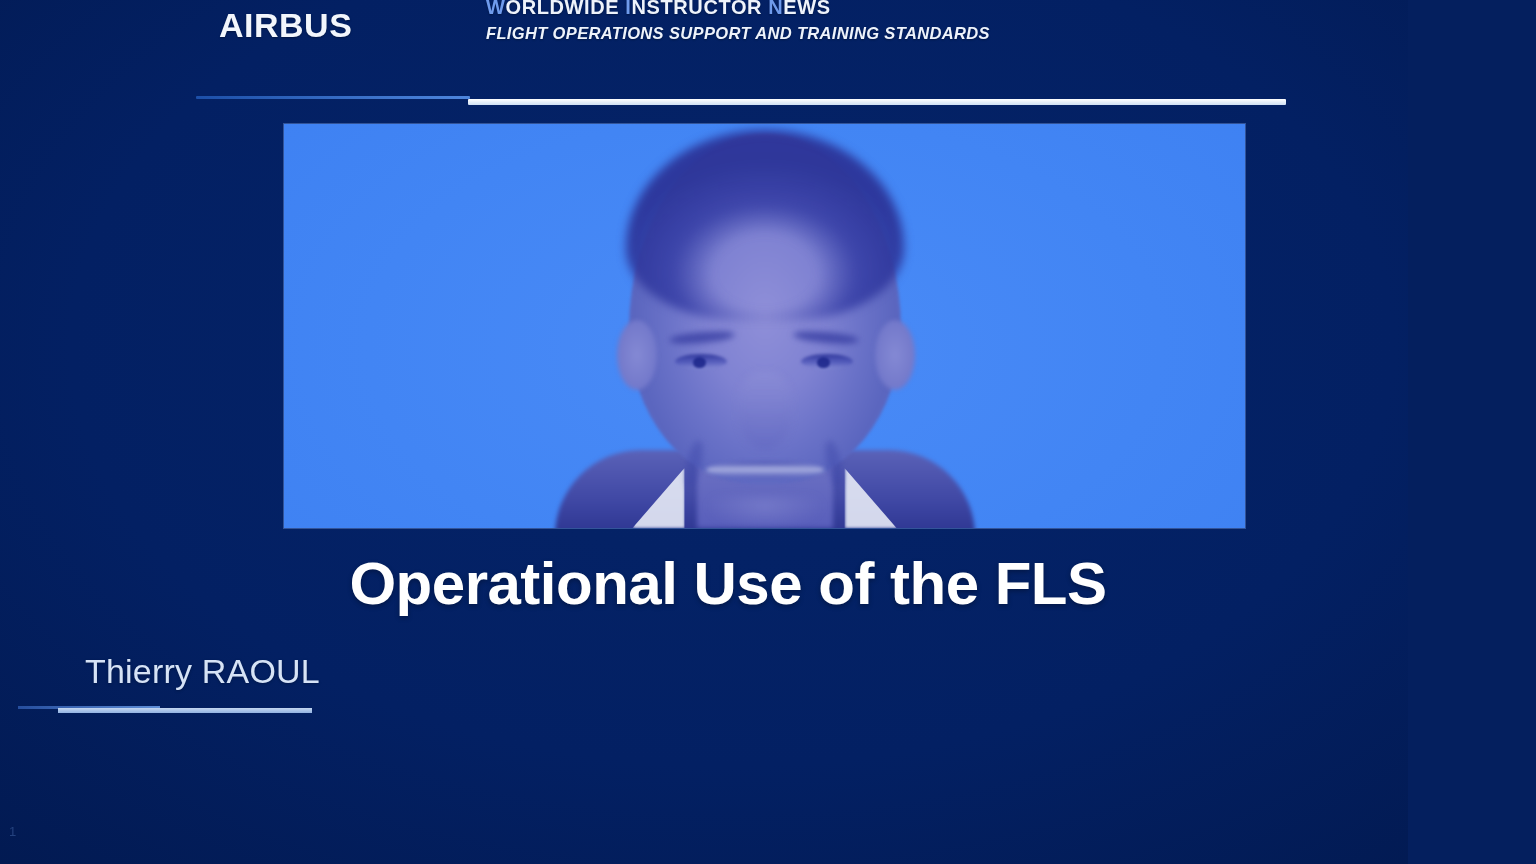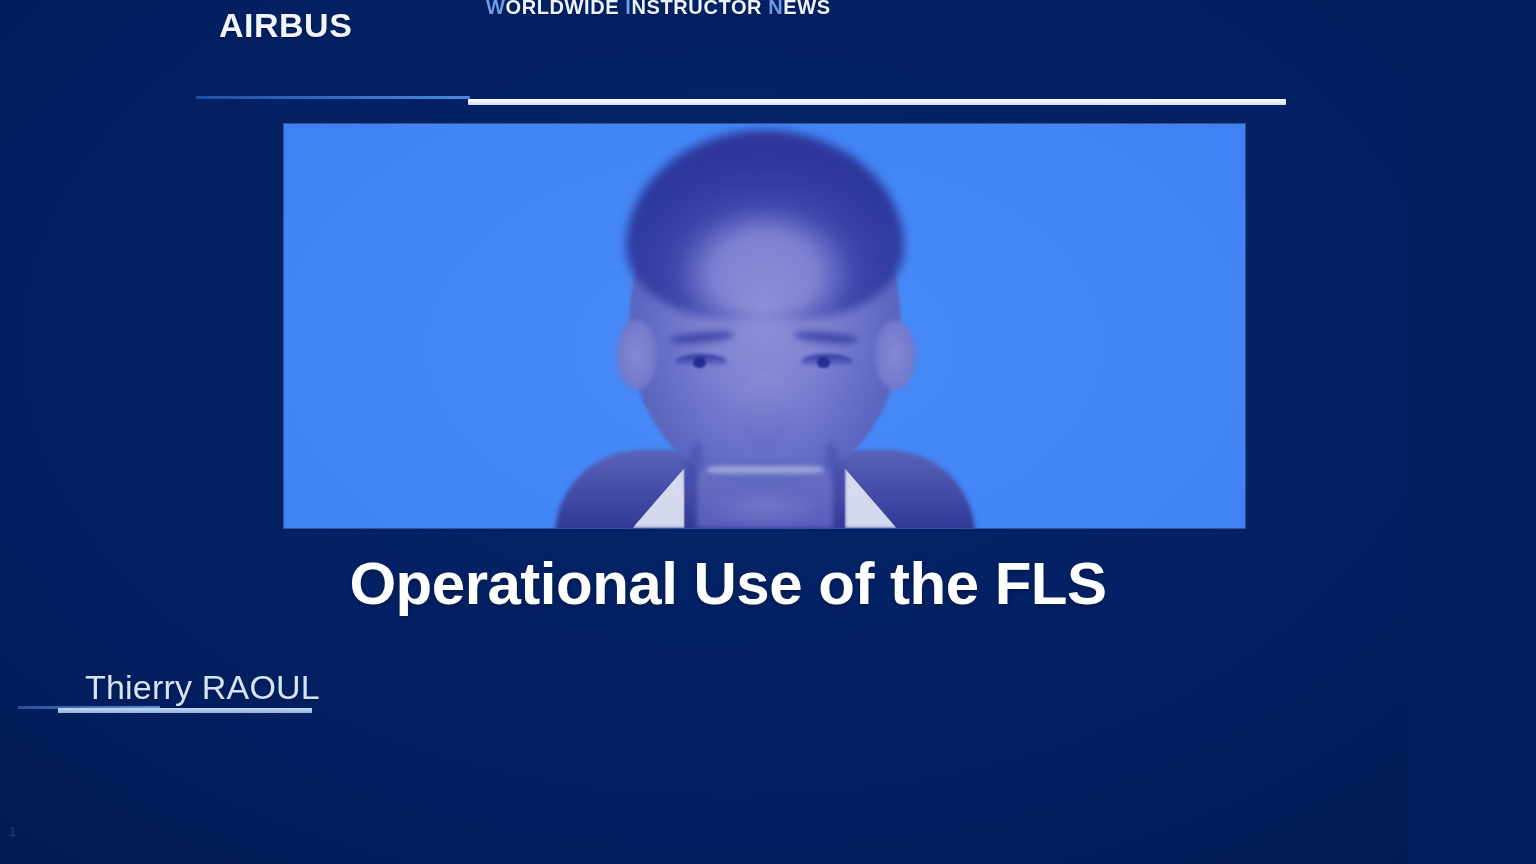--- a/index.html
+++ b/index.html
@@ -222,21 +222,21 @@
     letter-spacing:-0.5px;
     color:#ffffff;
     text-shadow:0 2px 5px rgba(0,0,0,.30);
     white-space:nowrap;
     padding-left:48px;
   }
 
   
   .presenter-name {
     position:absolute;
-    left:85px; top:668px;
+    left:85px; top:652px;
     font-size:34px;
     font-weight:400;
     color:#d6e3f6;
     letter-spacing:.2px;
     white-space:nowrap;
     text-shadow:0 1px 3px rgba(0,0,0,.25);
   }
   .name-rule-left {
     position:absolute;
     left:18px; top:706px;
@@ -281,20 +281,21 @@
 <body>
 
 <div id="slide">
 
   <div class="logo">AIRBUS</div>
 
   <div class="hdr-main">
     <span class="hl">W</span><span>ORLDWIDE </span><span class="hl">I</span><span>NSTRUCTOR </span><span class="hl">N</span><span>EWS</span>
   </div>
 
+  <div class="hdr-sub">FLIGHT OPERATIONS SUPPORT AND TRAINING STANDARDS</div>
 
   <div class="rule-left"></div>
   <div class="rule-right"></div>
 
   <div class="video-panel">
     <div class="video-bg"></div>
     <div class="portrait">
       <div class="shoulders"></div>
       <div class="collar-l"></div>
       <div class="collar-r"></div>

